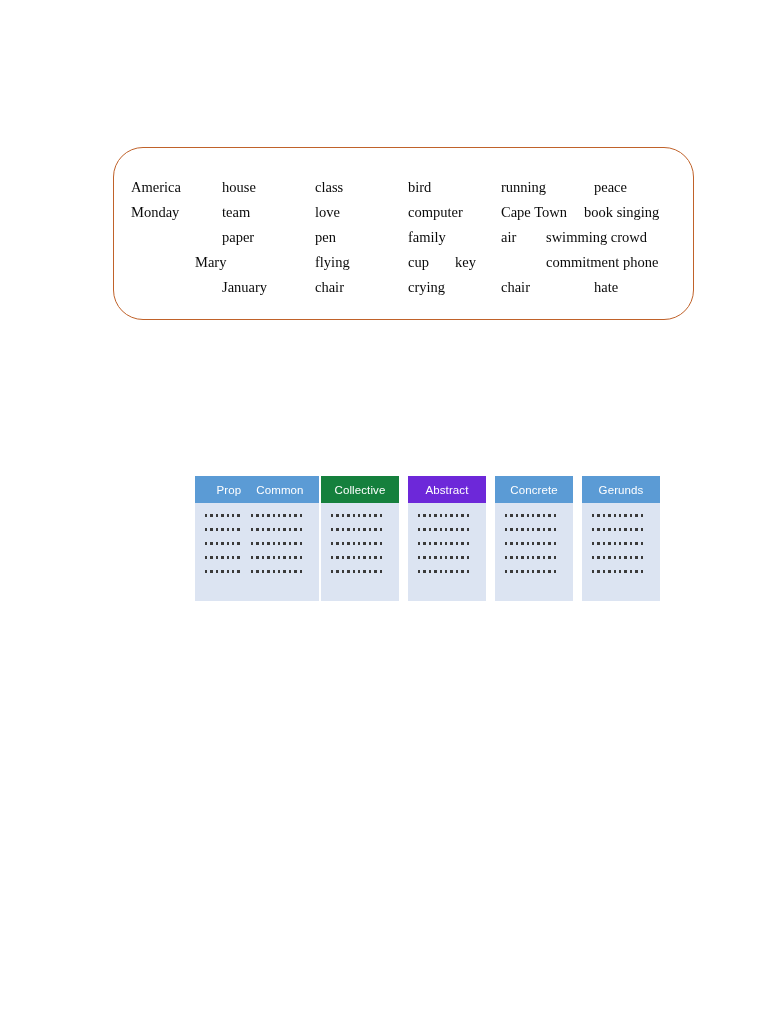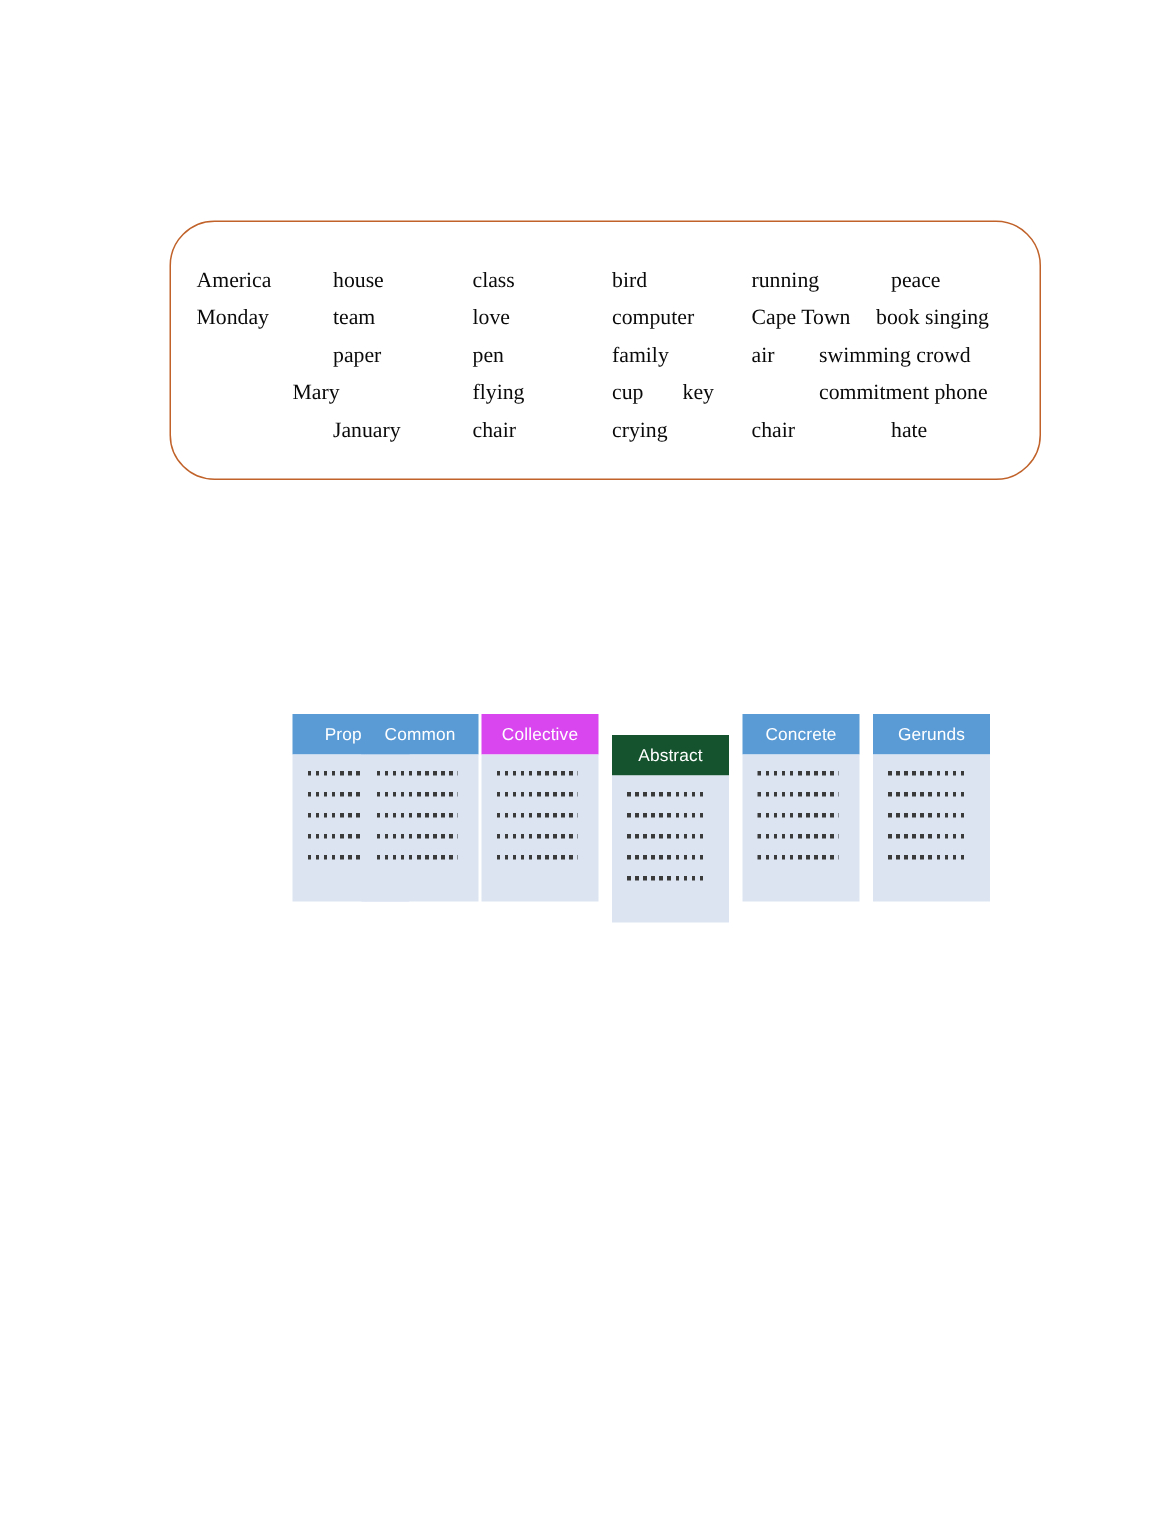--- a/index.html
+++ b/index.html
@@ -142,31 +142,31 @@
       <div class="cat-header" style="background: rgb(91, 155, 213); color: rgb(255, 255, 255);">Common</div>
       <div class="cat-body" style="background: rgb(220, 228, 242);">
         <div class="dot-line"></div>
         <div class="dot-line"></div>
         <div class="dot-line"></div>
         <div class="dot-line"></div>
         <div class="dot-line"></div>
       </div>
     </div>
     <div class="cat-col" style="left: 174px; width: 78px;">
-      <div class="cat-header" style="background: #d946ef; color: rgb(255, 255, 255); text-align: center;">Collective</div>
+      <div class="cat-header" style="background: #15803d; color: rgb(255, 255, 255); text-align: center;">Collective</div>
       <div class="cat-body" style="background: rgb(220, 228, 242);">
         <div class="dot-line"></div>
         <div class="dot-line"></div>
         <div class="dot-line"></div>
         <div class="dot-line"></div>
         <div class="dot-line"></div>
       </div>
     </div>
     <div class="cat-col" style="left: 261px; width: 78px;">
-      <div class="cat-header" style="background: #14532d; color: rgb(255, 255, 255); margin-top: 14px;">Abstract</div>
+      <div class="cat-header" style="background: #6d28d9; color: rgb(255, 255, 255);">Abstract</div>
       <div class="cat-body" style="background: rgb(220, 228, 242);">
         <div class="dot-line"></div>
         <div class="dot-line"></div>
         <div class="dot-line"></div>
         <div class="dot-line"></div>
         <div class="dot-line"></div>
       </div>
     </div>
     <div class="cat-col" style="left: 348px; width: 78px;">
       <div class="cat-header" style="background: rgb(91, 155, 213); color: rgb(255, 255, 255);">Concrete</div>

